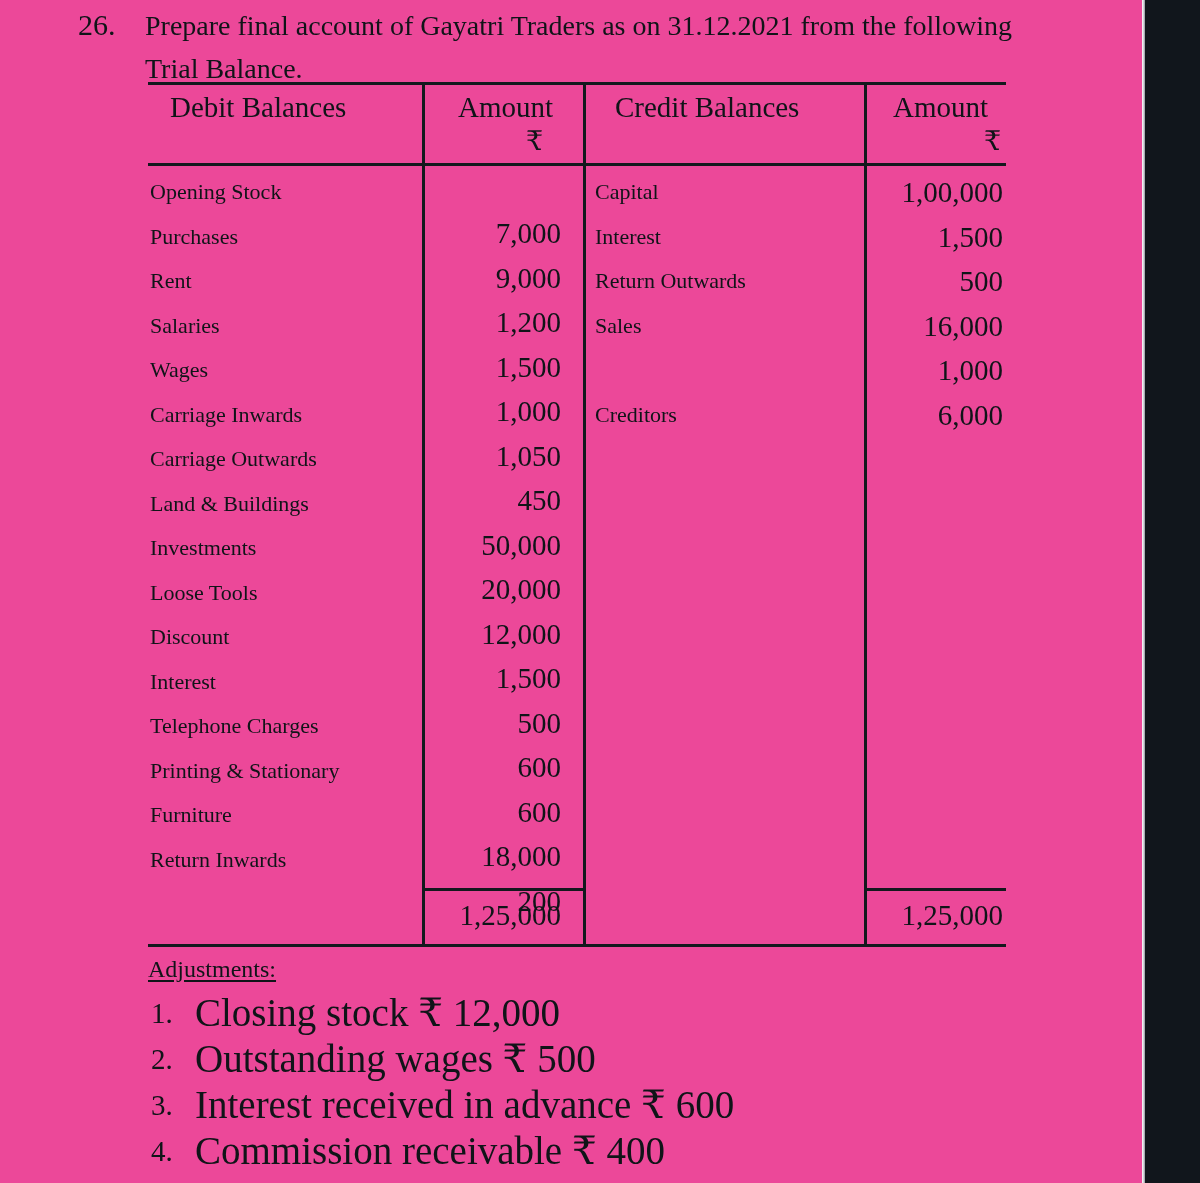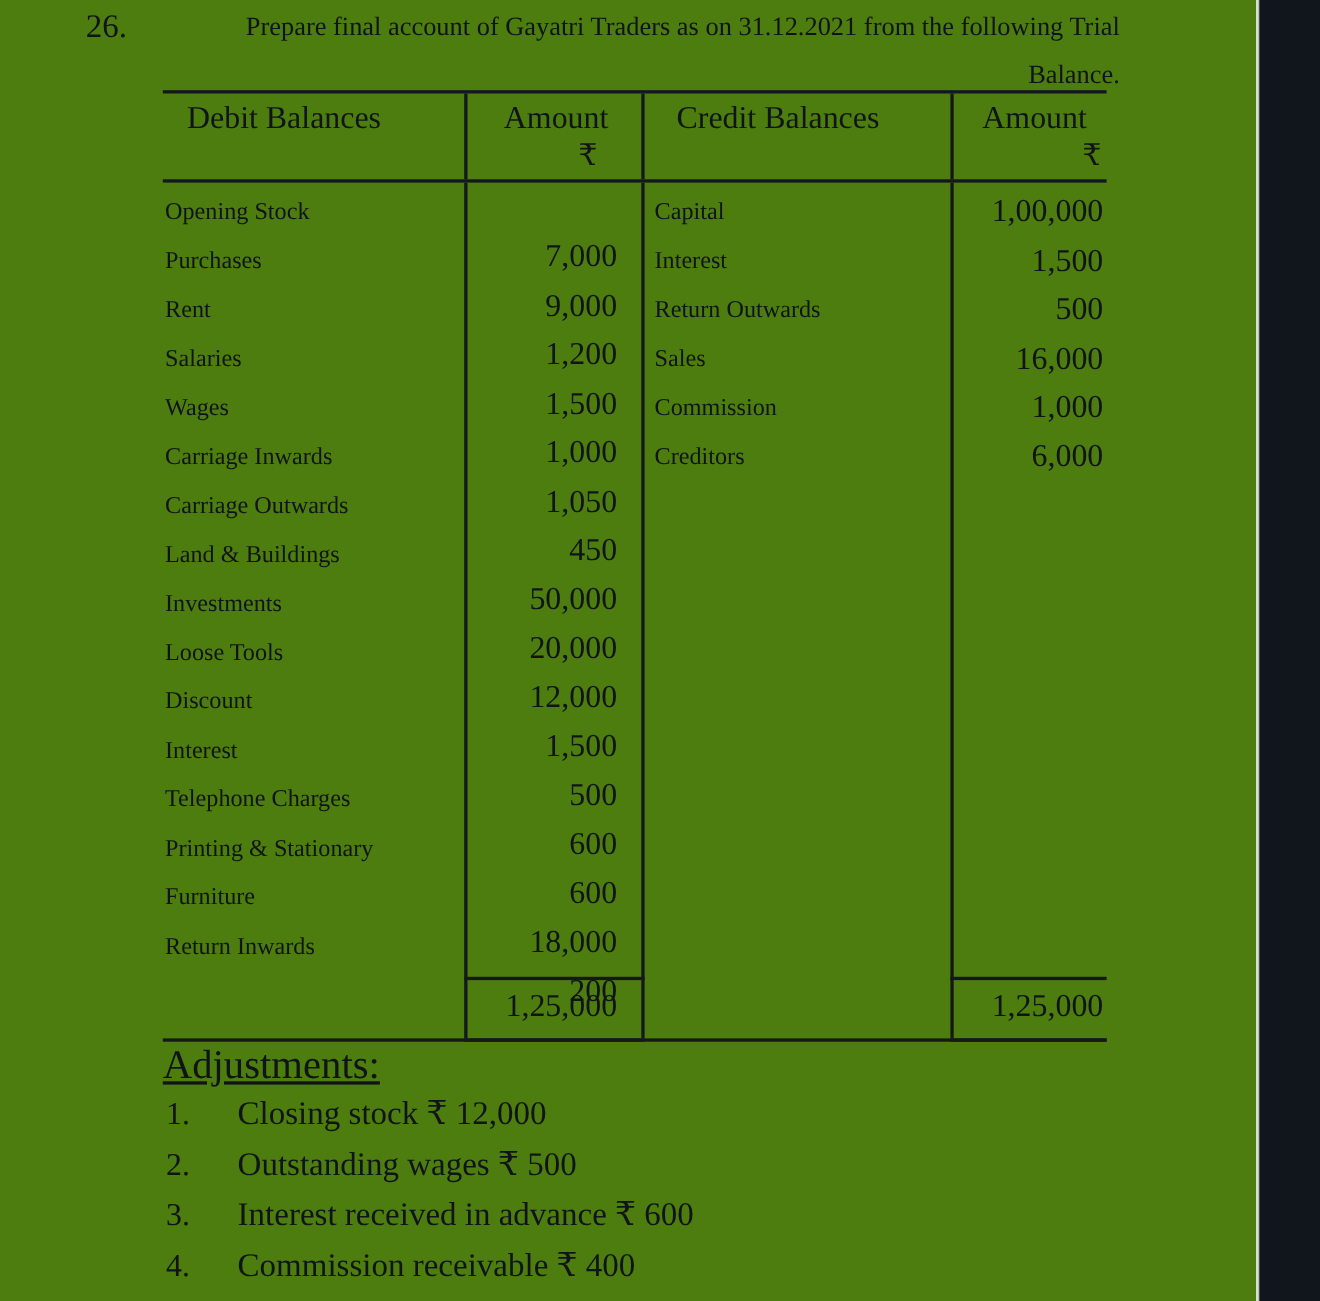--- a/index.html
+++ b/index.html
@@ -8,21 +8,21 @@
     background: #ffffff;
   }
   body {
     font-family: "Liberation Serif", "DejaVu Serif", serif;
     color: #101418;
   }
   #page {
     position: relative;
     width: 1200px;
     height: 1183px;
-    background: #4d7c0f;
+    background: #ec4899;
     overflow: hidden;
   }
   
   #edge-band {
     position: absolute;
     top: 0;
     right: 0;
     width: 55px;
     height: 1183px;
     background: #11161c;
@@ -45,23 +45,23 @@
   }
   #q-num {
     position: absolute;
     left: 0;
     top: 0;
     font-size: 30px;
     line-height: 42px;
   }
   #q-text {
     margin-left: 67px;
-    font-size: 24px;
+    font-size: 28px;
     line-height: 43px;
-    text-align: right;
+    text-align: left;
   }
 
   
   #tb {
     position: absolute;
     left: 148px;
     top: 82px;
     width: 858px;
   }
   .rule {
@@ -160,40 +160,40 @@
   }
 
   
   #adjustments {
     position: absolute;
     left: 148px;
     top: 948px;
     width: 860px;
   }
   #adj-title {
-    font-size: 37px;
+    font-size: 24px;
     line-height: 42px;
     text-decoration: underline;
     text-underline-offset: 3px;
     display: inline-block;
   }
   .adj-item {
     position: relative;
     height: 46px;
   }
   .adj-num {
     position: absolute;
     left: 3px;
     font-size: 29px;
     line-height: 46px;
   }
   .adj-text {
     position: absolute;
-    left: 68px;
-    font-size: 30px;
+    left: 47px;
+    font-size: 39px;
     line-height: 46px;
     white-space: nowrap;
   }
 </style>
 </head>
 <body>
 
 <div id="page">
 
   <div id="question">
@@ -246,21 +246,20 @@
         </div>
         <div class="row">
           <span class="cell-label dr-label">Salaries</span>
           <span class="cell-amt dr-amt">1,500</span>
           <span class="cell-label cr-label">Sales</span>
           <span class="cell-amt cr-amt">16,000</span>
         </div>
         <div class="row">
           <span class="cell-label dr-label">Wages</span>
           <span class="cell-amt dr-amt">1,000</span>
-          <span class="cell-label cr-label">Commission</span>
           <span class="cell-amt cr-amt">1,000</span>
         </div>
         <div class="row">
           <span class="cell-label dr-label">Carriage Inwards</span>
           <span class="cell-amt dr-amt">1,050</span>
           <span class="cell-label cr-label">Creditors</span>
           <span class="cell-amt cr-amt">6,000</span>
         </div>
         <div class="row">
           <span class="cell-label dr-label">Carriage Outwards</span>

